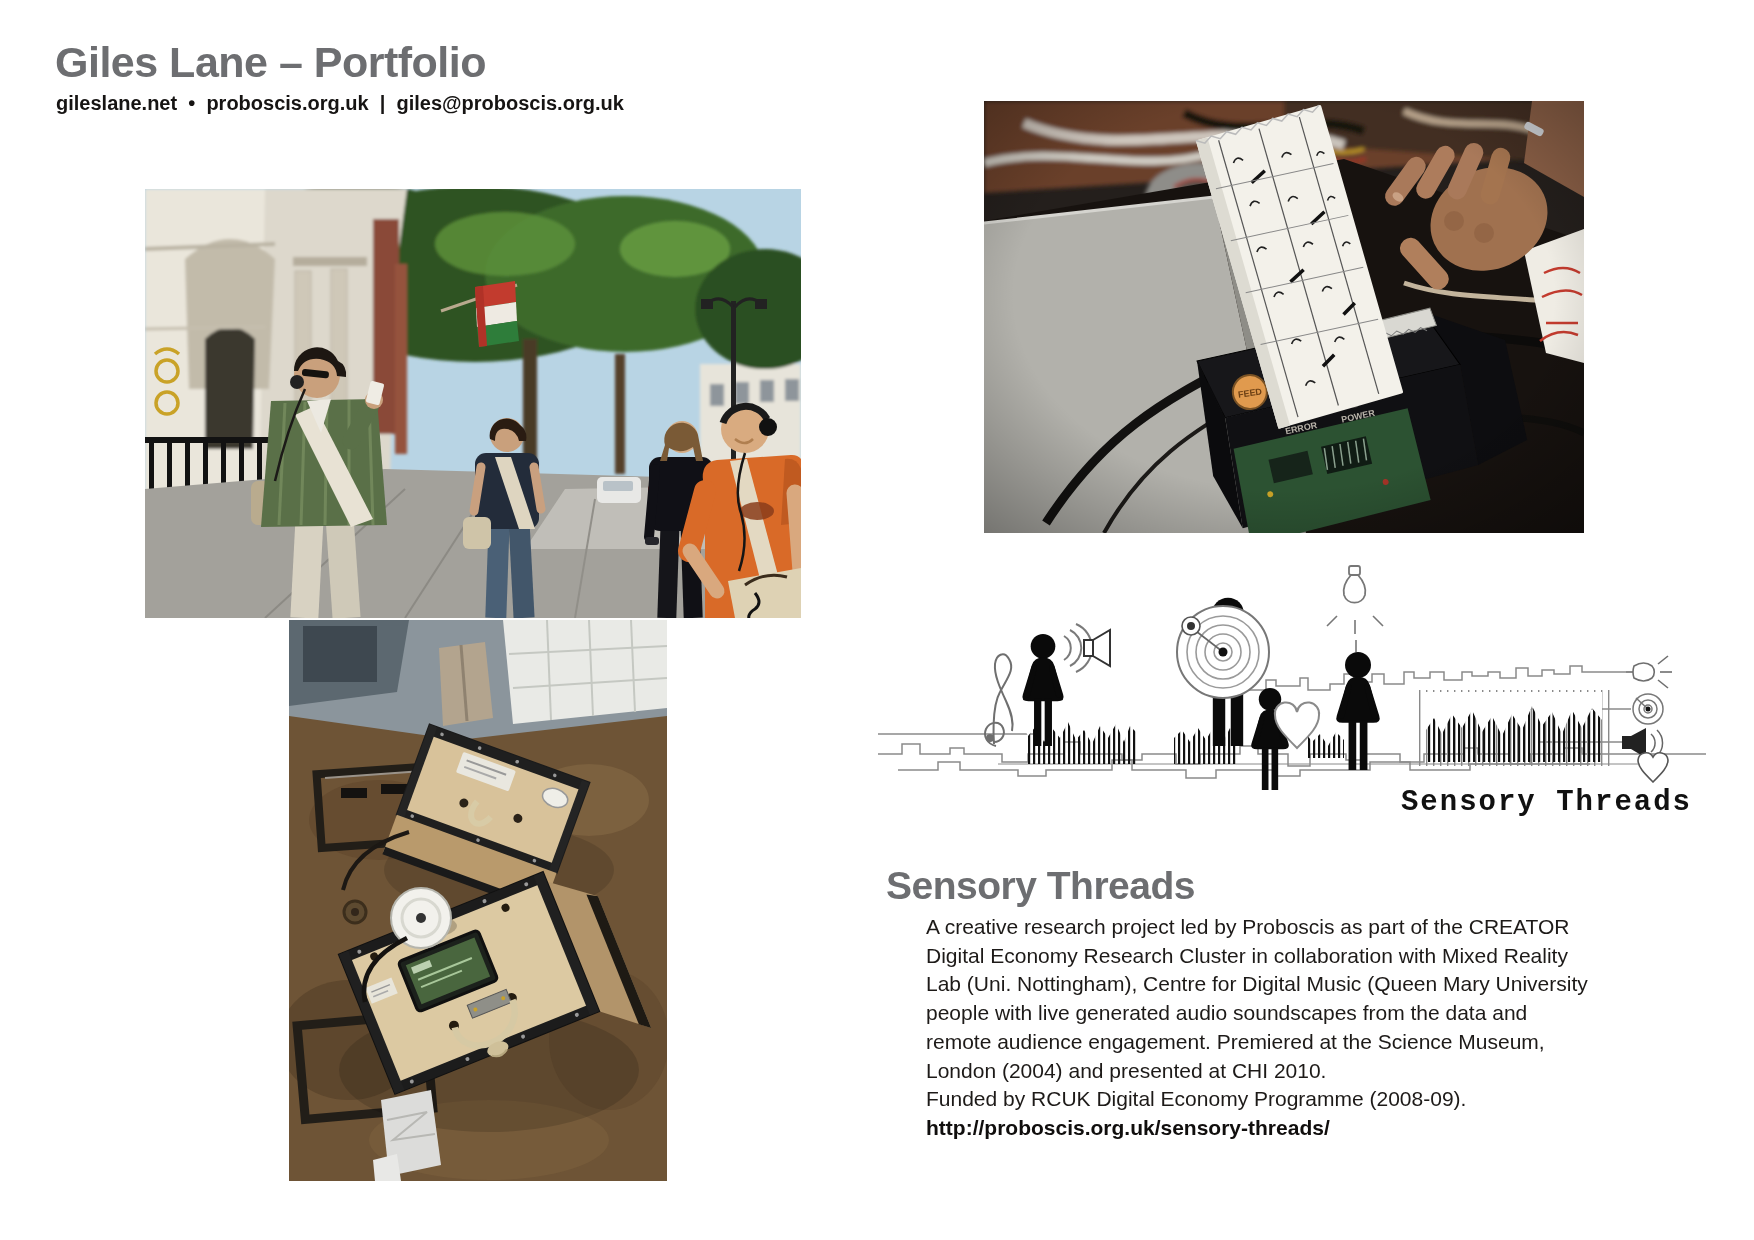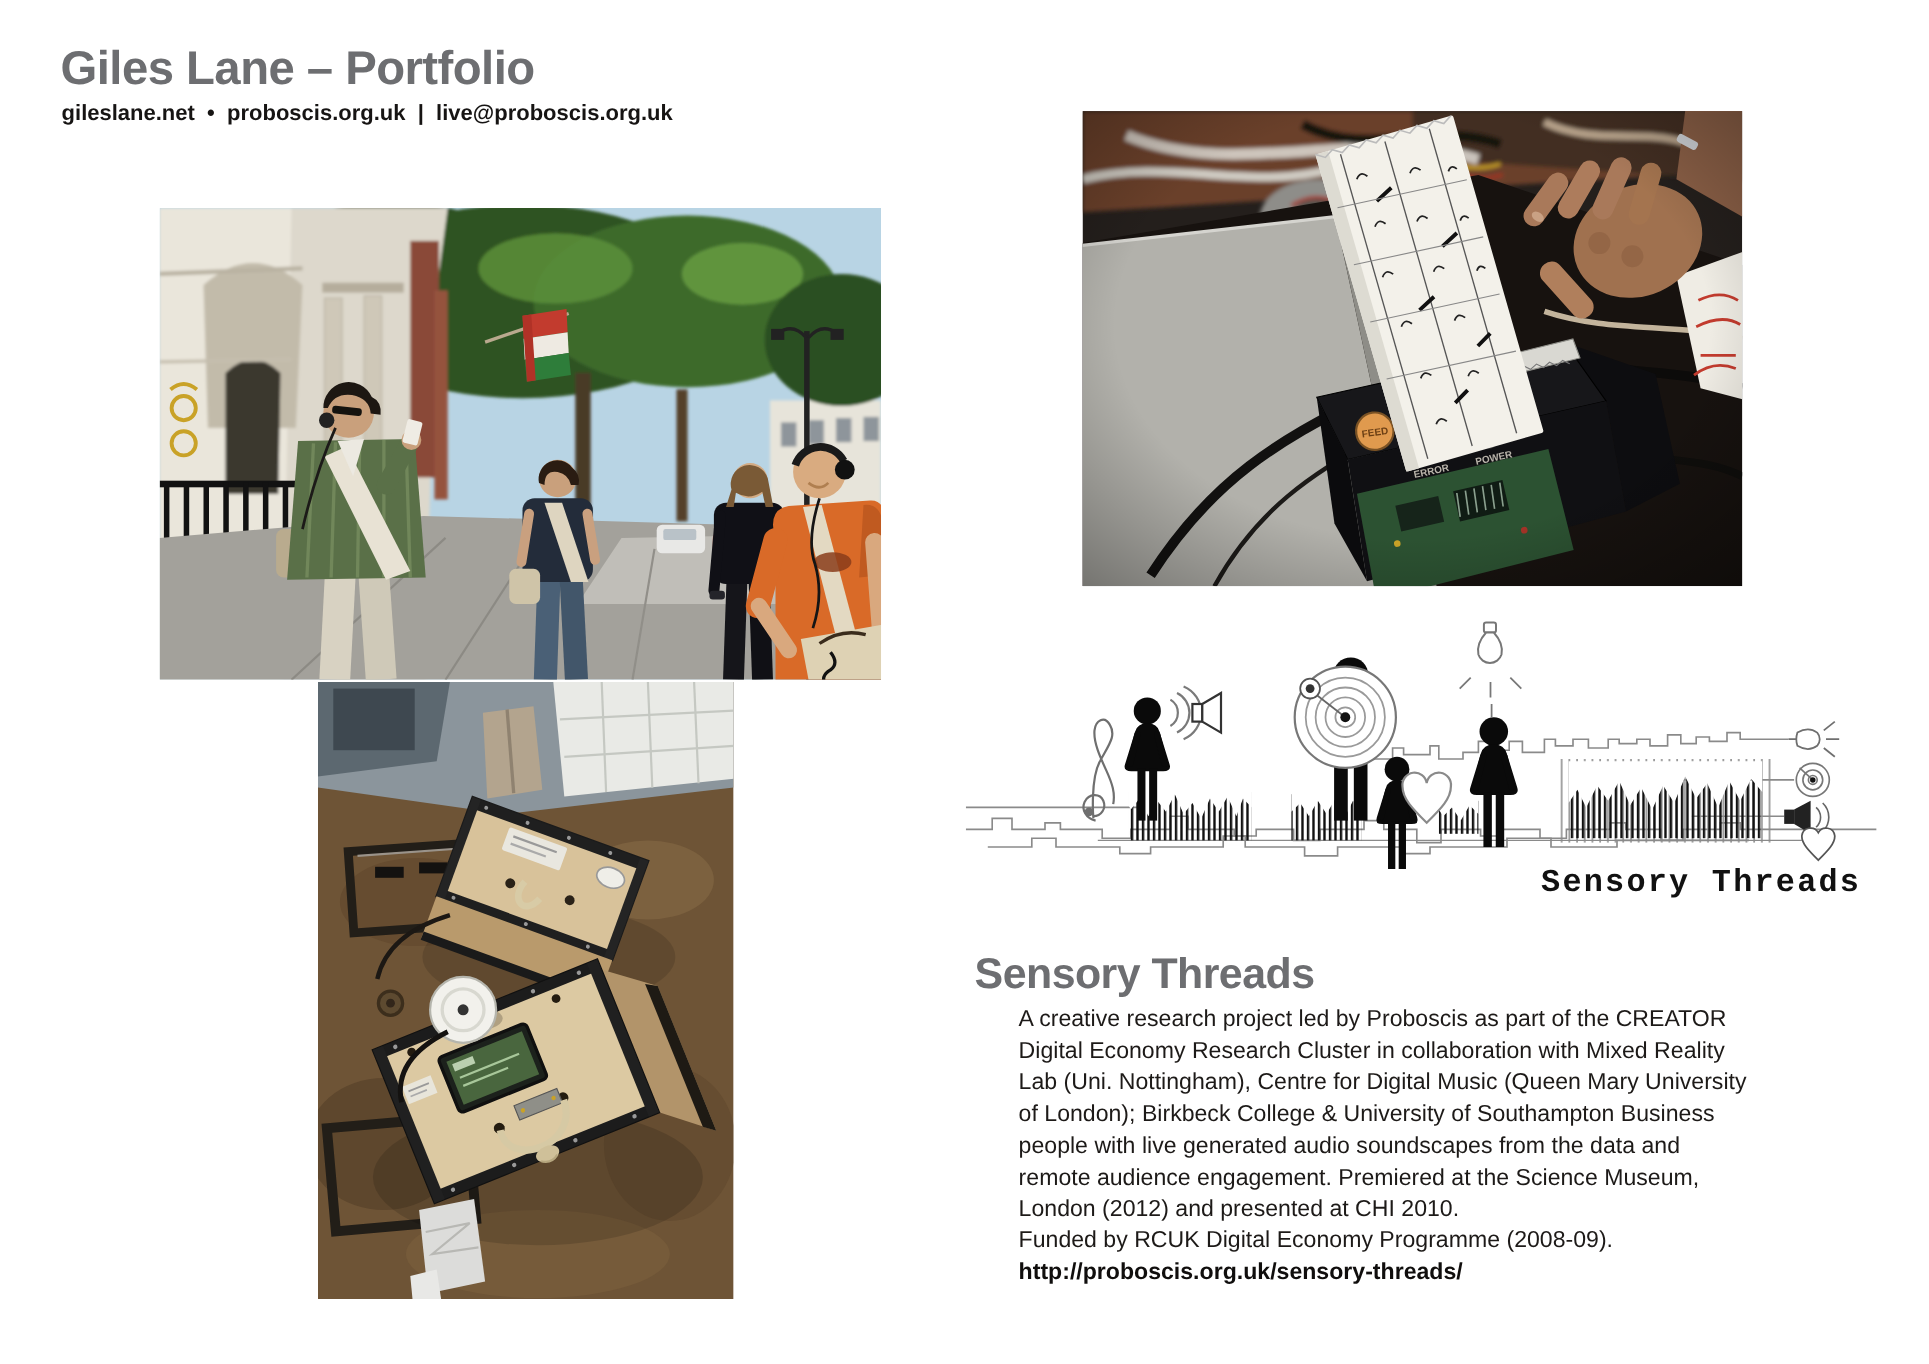--- a/index.html
+++ b/index.html
@@ -21,21 +21,21 @@
   #sensory-body .ln{white-space:pre;margin-left:40px;}
   #sensory-link{font-weight:bold;color:#100e0d;text-decoration:none;display:inline-block;}
   svg{display:block;}
 </style>
 </head>
 <body>
 
 <div id="page">
 
   <div class="abs" id="page-title">Giles Lane – Portfolio</div>
-  <div class="abs" id="contact-line">gileslane.net  •  proboscis.org.uk  |  live@proboscis.org.uk</div>
+  <div class="abs" id="contact-line">gileslane.net  •  proboscis.org.uk  |  giles@proboscis.org.uk</div>
 
   <div class="abs photo" id="photo-street">
     <svg viewBox="0 0 656 429" width="656" height="429">
       <defs>
           <filter id="soft1">
             <feGaussianBlur stdDeviation="1.4"></feGaussianBlur>
           </filter>
         </defs>
       <rect width="656" height="429" fill="#b8d4e4"></rect>
       <g filter="url(#soft1)">
@@ -534,21 +534,20 @@
     </svg>
   </div>
 
   <div class="abs" id="wordmark">Sensory Threads</div>
 
   <div class="abs" id="sensory-heading">Sensory Threads</div>
   <div class="abs" id="sensory-body">
     <div class="ln">A creative research project led by Proboscis as part of the CREATOR</div>
     <div class="ln">Digital Economy Research Cluster in collaboration with Mixed Reality</div>
     <div class="ln">Lab (Uni. Nottingham), Centre for Digital Music (Queen Mary University</div>
-    <div class="ln">of London); Birkbeck College &amp; University of Southampton Business</div>
     <div class="ln">people with live generated audio soundscapes from the data and</div>
     <div class="ln">remote audience engagement. Premiered at the Science Museum,</div>
-    <div class="ln">London (2012) and presented at CHI 2010.</div>
+    <div class="ln">London (2004) and presented at CHI 2010.</div>
     <div class="ln">Funded by RCUK Digital Economy Programme (2008-09).</div>
     <div class="ln"><a href="#" id="sensory-link">http://proboscis.org.uk/sensory-threads/</a></div>
   </div>
 
 </div>
 
 </body></html>

